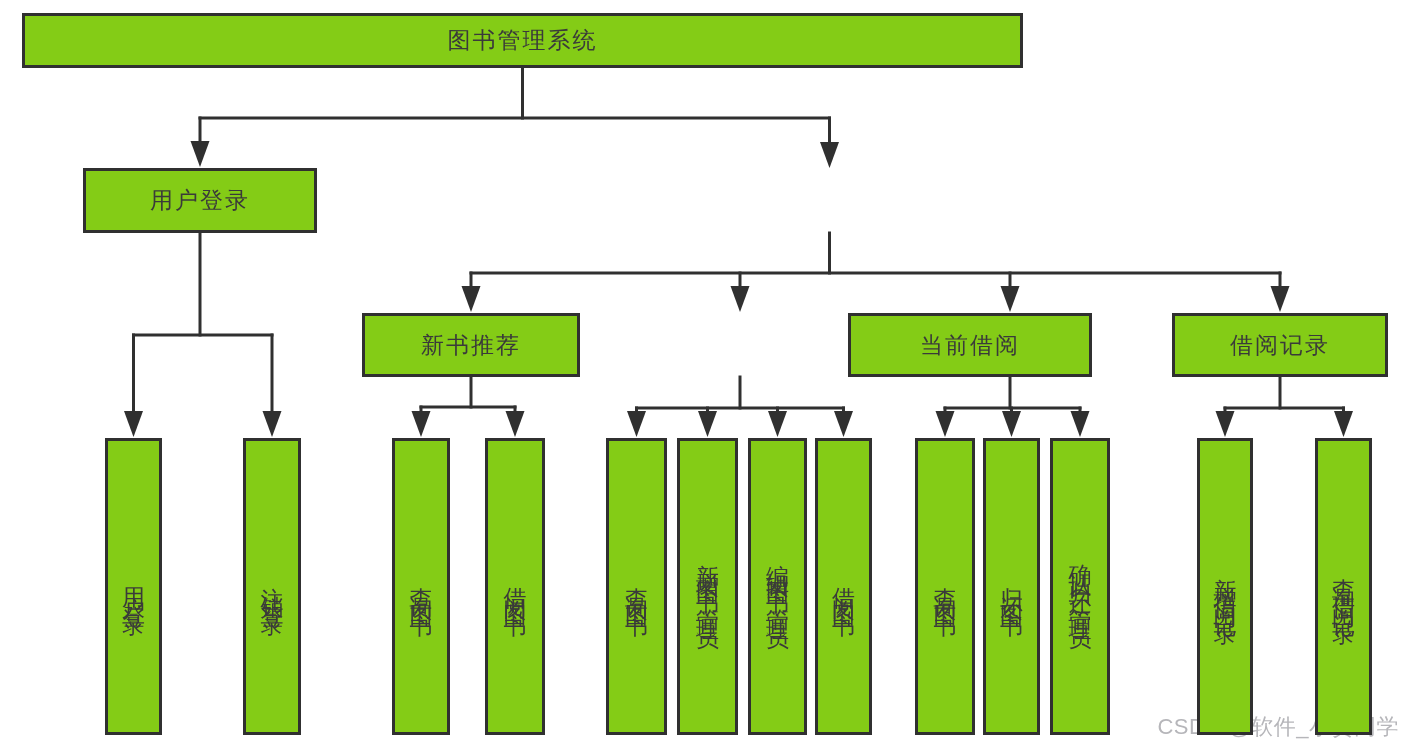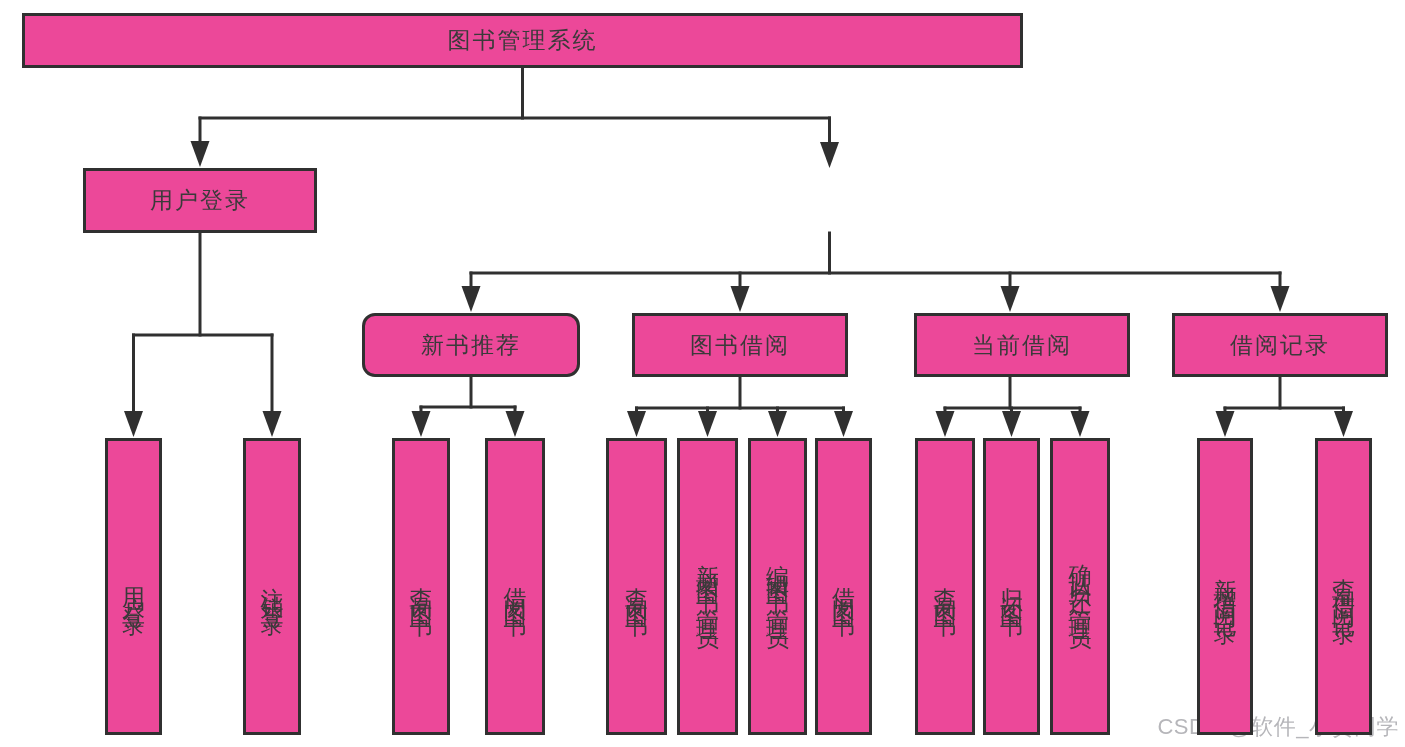--- a/index.html
+++ b/index.html
@@ -12,21 +12,21 @@
     font-family: "Liberation Sans", "DejaVu Sans", sans-serif;
   }
   .canvas svg.wires {
     position: absolute;
     left: 0; top: 0;
     width: 1405px; height: 747px;
   }
   .node {
     position: absolute;
     box-sizing: border-box;
-    background: #ec4899;
+    background: #84cc16;
     border: 3px solid #303030;
     display: flex;
     align-items: center;
     justify-content: center;
     color: #3a3a3a;
   }
   .node.h {
     font-size: 23px;
     letter-spacing: 2px;
     white-space: nowrap;
@@ -102,23 +102,22 @@
       <line x1="1280" y1="377" x2="1280" y2="408" stroke="#303030" stroke-width="3" stroke-linecap="square"></line>
       <line x1="1225" y1="408" x2="1343.5" y2="408" stroke="#303030" stroke-width="3" stroke-linecap="square"></line>
       <line x1="1225" y1="408" x2="1225" y2="416" stroke="#303030" stroke-width="3" stroke-linecap="square"></line>
       <polygon points="1215.5,411 1234.5,411 1225,437" fill="#303030"></polygon>
       <line x1="1343.5" y1="408" x2="1343.5" y2="416" stroke="#303030" stroke-width="3" stroke-linecap="square"></line>
       <polygon points="1334,411 1353,411 1343.5,437" fill="#303030"></polygon>
     </svg>
   <div class="watermark">CSDN @软件_小贺同学</div>
 <div class="node h" style="left: 22px; top: 13px; width: 1001px; height: 55px;">图书管理系统</div>
     <div class="node h" style="left: 83px; top: 168px; width: 234px; height: 65px;">用户登录</div>
-    <div class="node h" style="left: 362px; top: 313px; width: 218px; height: 64px; border-radius: 13px;">新书推荐</div>
-    <div class="node h" style="left: 632px; top: 313px; width: 216px; height: 64px;">图书借阅</div>
-    <div class="node h" style="left: 914px; top: 313px; width: 216px; height: 64px;">当前借阅</div>
+    <div class="node h" style="left: 362px; top: 313px; width: 218px; height: 64px;">新书推荐</div>
+    <div class="node h" style="left: 848px; top: 313px; width: 244px; height: 64px;">当前借阅</div>
     <div class="node h" style="left: 1172px; top: 313px; width: 216px; height: 64px;">借阅记录</div>
     <div class="node v" style="left: 105px; top: 438px; width: 57px; height: 297px;">用户登录</div>
     <div class="node v" style="left: 243px; top: 438px; width: 58px; height: 297px;">注销登录</div>
     <div class="node v" style="left: 392px; top: 438px; width: 58px; height: 297px;">查询图书</div>
     <div class="node v" style="left: 485px; top: 438px; width: 60px; height: 297px;">借阅图书</div>
     <div class="node v" style="left: 606px; top: 438px; width: 61px; height: 297px;">查询图书</div>
     <div class="node v" style="left: 677px; top: 438px; width: 61px; height: 297px;">新增图书（管理员）</div>
     <div class="node v" style="left: 748px; top: 438px; width: 59px; height: 297px;">编辑图书（管理员）</div>
     <div class="node v" style="left: 815px; top: 438px; width: 57px; height: 297px;">借阅图书</div>
     <div class="node v" style="left: 915px; top: 438px; width: 60px; height: 297px;">查询图书</div>

